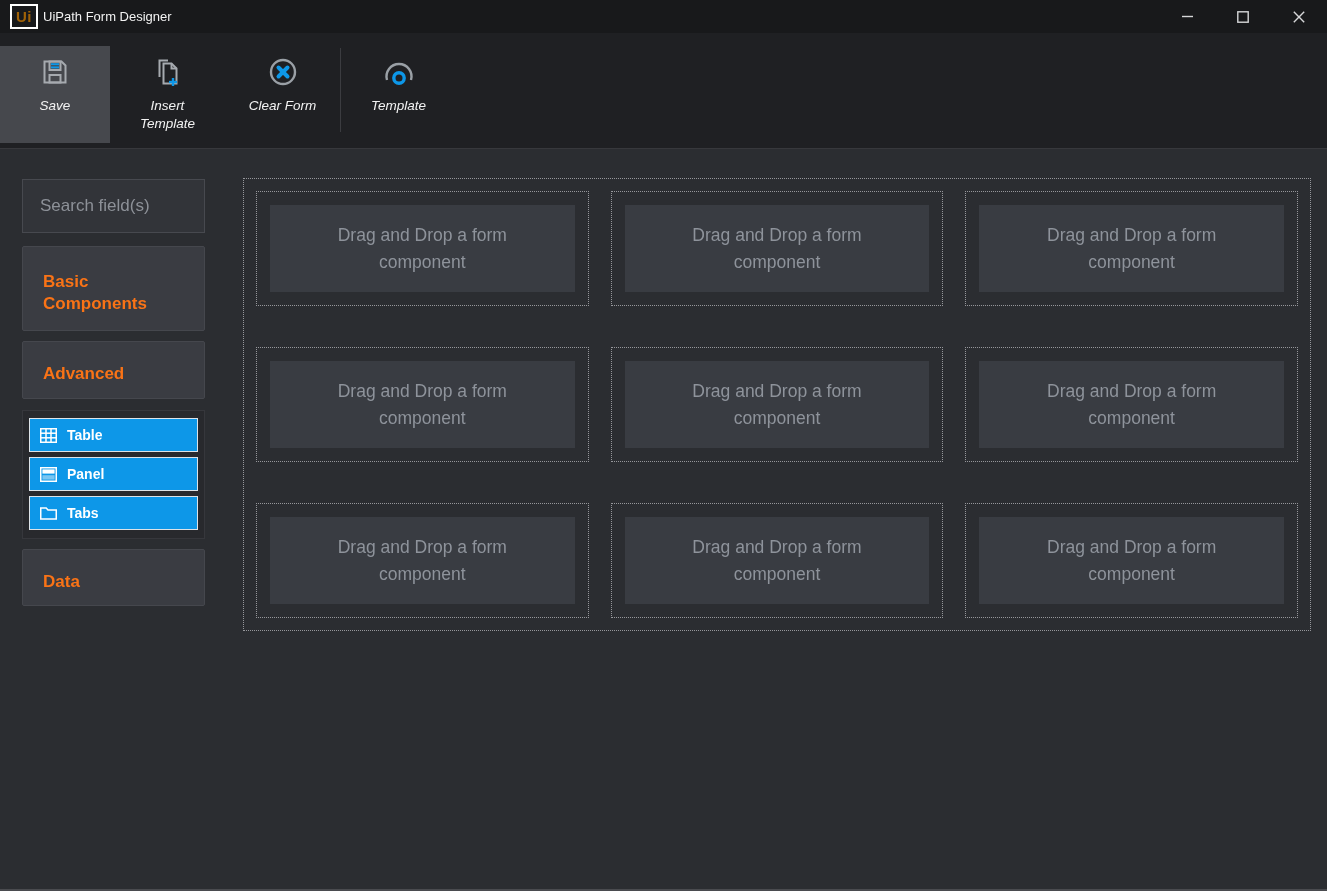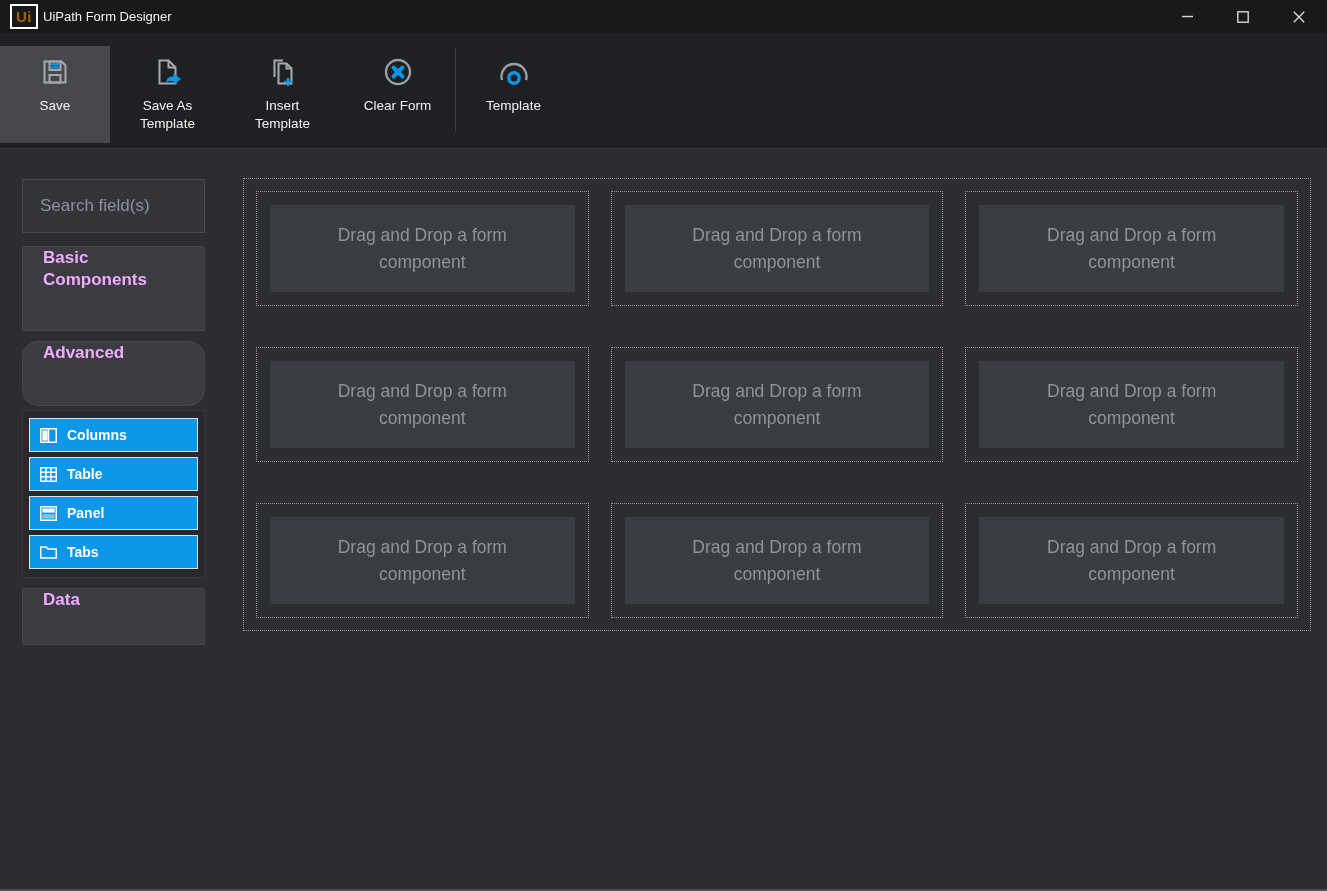--- a/index.html
+++ b/index.html
@@ -36,20 +36,21 @@
 
   
   .toolbar {
     height:115px; background:#1f2023; flex:none;
     display:flex; align-items:flex-start; padding-top:13px;
   }
   .tbtn {
     width:115px; height:97px;
     display:flex; flex-direction:column; align-items:center;
     padding-top:8px;
+    font-style:italic;
   }
   .tbtn.active { width:110px; background:#46484d; }
   .tbtn .icon-wrap { height:36px; display:flex; align-items:center; justify-content:center; }
   .tbtn .lbl {
     margin-top:7px; font-size:13.5px; line-height:18px;
     color:#f2f2f2; text-align:center; width:92px;
   }
   .tool-sep { width:1px; height:84px; background:#3b3c40; margin-top:2px; }
 
   
@@ -60,26 +61,26 @@
   .search-input {
     width:183px; height:54px; display:block;
     background:#323439; border:1px solid #47494f;
     color:#d4d7db; font-size:17px; padding:16px 17px;
     font-family:"Liberation Sans", sans-serif;
     outline:none; margin-bottom:13px;
   }
   .search-input::placeholder { color:#8d9198; }
   .group-header {
     width:183px; background:#3a3c42; border:1px solid #45474d;
-    color:#f0abfc; font-size:17px; font-weight:600; line-height:22px;
-    display:flex; align-items:flex-start; padding:0 14px 0 20px;
+    color:#f97316; font-size:17px; font-weight:600; line-height:22px;
+    display:flex; align-items:center; padding:8px 14px 0 20px;
     border-radius:2px; cursor:default;
   }
   .gh-basic { height:85px; margin-bottom:10px; }
-  .gh-advanced { height:65px; margin-bottom:4px;border-radius:16px; }
+  .gh-advanced { height:58px; margin-bottom:11px; }
   .gh-layout { height:54px; margin-bottom:0; border-bottom:none; }
   .gh-data { height:57px; }
   .layout-group { width:183px; background:#28292d; border:1px solid #36373c; margin-bottom:10px; }
   .layout-body { padding:7px 6px 8px 6px; }
   .layout-item {
     height:34px; background:#0d97e8; border:1px solid #dde3e8;
     display:flex; align-items:center; gap:10px;
     padding:0 10px; margin-bottom:5px;
     color:#ffffff; font-size:14px; font-weight:600;
     cursor:grab;
@@ -144,30 +145,20 @@
           <path d="M4.5 4.5 H21.5 L25.5 8.5 V25.5 H4.5 Z" fill="none" stroke="#a6aaaf" stroke-width="2"></path>
           <rect x="9.5" y="4.5" width="11" height="8.5" fill="none" stroke="#a6aaaf" stroke-width="2"></rect>
           <line x1="11" y1="7.2" x2="19" y2="7.2" stroke="#0d97e8" stroke-width="2"></line>
           <line x1="11" y1="10.4" x2="19" y2="10.4" stroke="#0d97e8" stroke-width="2"></line>
           <rect x="9.5" y="18" width="11" height="7.5" fill="none" stroke="#a6aaaf" stroke-width="2"></rect>
         </svg>
       </div>
       <div class="lbl">Save</div>
     </div>
 
-    <div class="tbtn">
-      <div class="icon-wrap">
-        <svg width="32" height="30" viewBox="0 0 32 30">
-          <path d="M7.5 3.5 H16.5 L23.5 10.5 V26.5 H7.5 Z" fill="none" stroke="#a6aaaf" stroke-width="2"></path>
-          <path d="M16.5 3.5 V10.5 H23.5" fill="none" stroke="#a6aaaf" stroke-width="2"></path>
-          <path d="M14 25.5 C15 20.5 18.5 19.2 21.5 19.6 L21.5 16.2 L29 22 L21.5 27.8 L21.5 24.3 C18.5 23.6 15.8 24.2 14 25.5 Z" fill="#0d97e8"></path>
-        </svg>
-      </div>
-      <div class="lbl">Save As Template</div>
-    </div>
 
     <div class="tbtn">
       <div class="icon-wrap">
         <svg width="30" height="30" viewBox="0 0 30 30">
           <path d="M15 3.5 H6.5 V20" fill="none" stroke="#a6aaaf" stroke-width="2"></path>
           <path d="M10.5 6.5 H18.5 L23.5 11.5 V26.5 H10.5 Z" fill="none" stroke="#a6aaaf" stroke-width="2"></path>
           <path d="M18.5 6.5 V11.5 H23.5" fill="none" stroke="#a6aaaf" stroke-width="2"></path>
           <line x1="20" y1="21" x2="20" y2="29" stroke="#0d97e8" stroke-width="2.4"></line>
           <line x1="16" y1="25" x2="24" y2="25" stroke="#0d97e8" stroke-width="2.4"></line>
         </svg>
@@ -210,28 +201,20 @@
         <span>Basic Components</span>
       </div>
 
       <div class="group-header gh-advanced">
         <span>Advanced</span>
       </div>
 
       <div class="layout-group">
         <div class="layout-body">
 
-          <div class="layout-item">
-            <svg width="17" height="15" viewBox="0 0 17 15">
-              <rect x="0.75" y="0.75" width="15.5" height="13.5" fill="none" stroke="#ffffff" stroke-width="1.5"></rect>
-              <rect x="2.4" y="2.4" width="5.2" height="10.2" fill="#ffffff"></rect>
-              <line x1="8.5" y1="1" x2="8.5" y2="14" stroke="#ffffff" stroke-width="1.5"></line>
-            </svg>
-            <span>Columns</span>
-          </div>
 
           <div class="layout-item">
             <svg width="17" height="15" viewBox="0 0 17 15">
               <rect x="0.75" y="0.75" width="15.5" height="13.5" fill="none" stroke="#ffffff" stroke-width="1.5"></rect>
               <line x1="6" y1="1" x2="6" y2="14" stroke="#ffffff" stroke-width="1.5"></line>
               <line x1="11" y1="1" x2="11" y2="14" stroke="#ffffff" stroke-width="1.5"></line>
               <line x1="1" y1="5.2" x2="16" y2="5.2" stroke="#ffffff" stroke-width="1.5"></line>
               <line x1="1" y1="9.8" x2="16" y2="9.8" stroke="#ffffff" stroke-width="1.5"></line>
             </svg>
             <span>Table</span>

